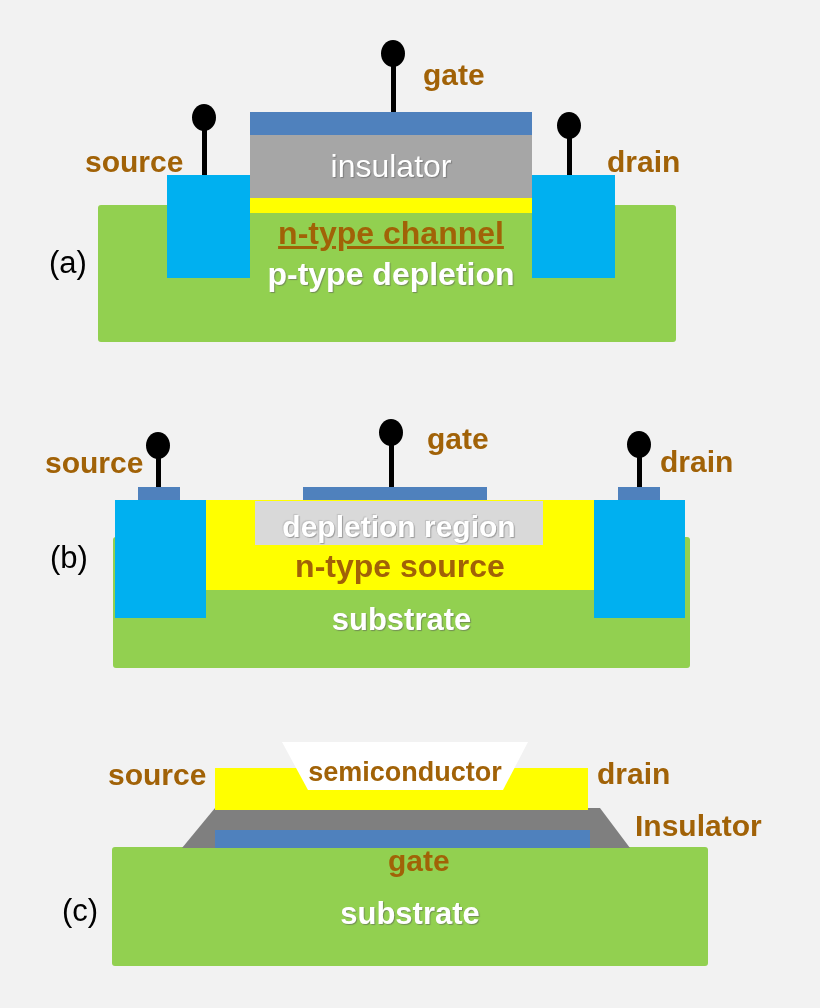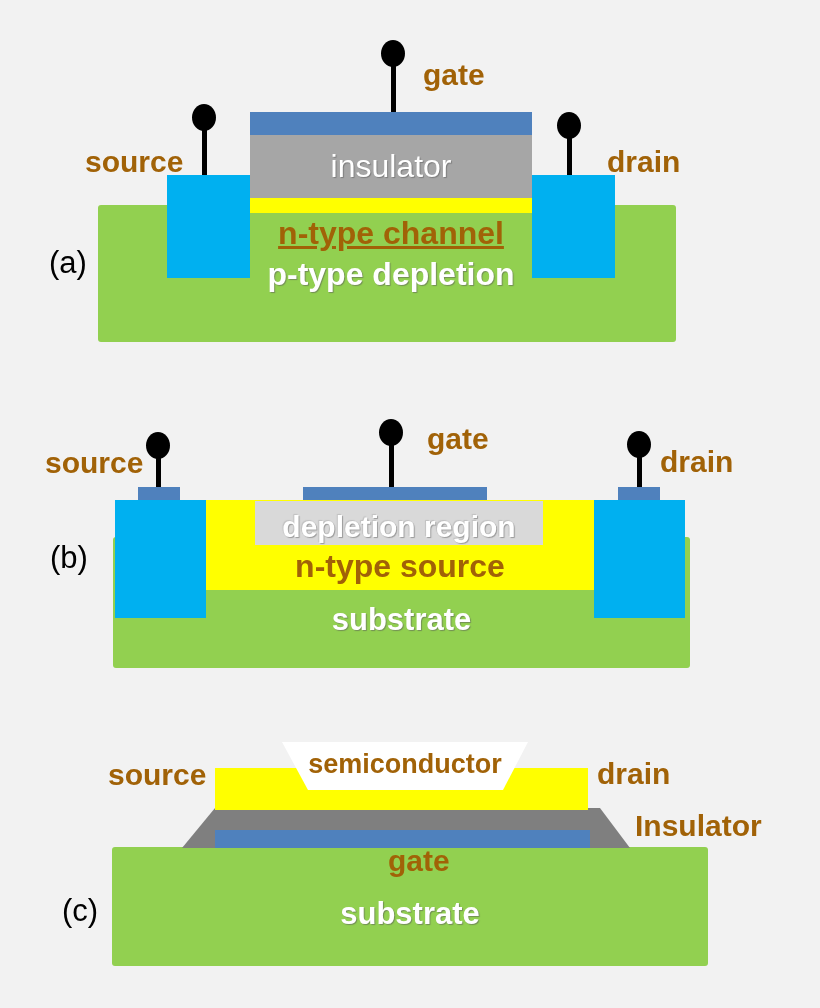--- a/index.html
+++ b/index.html
@@ -99,21 +99,21 @@
     <div class="abs green" style="left:112px;top:847px;width:596px;height:119px;border-radius:3px;"></div>
 
     <div class="abs" style="left:182px;top:808px;width:448px;height:40px;background:#7f7f7f;
                 clip-path:polygon(33px 0,418px 0,448px 100%,0 100%);"></div>
 
     <div class="abs steel" style="left:215px;top:830px;width:375px;height:18px;"></div>
 
     <div class="abs yellow" style="left:215px;top:768px;width:373px;height:42px;"></div>
 
     <div class="abs center-text" style="left:282px;top:742px;width:246px;height:48px;background:#ffffff;
-                clip-path:polygon(0 0,100% 0,calc(100% - 25px) 100%,26px 100%);">
+                clip-path:polygon(0 0,100% 0,calc(100% - 25px) 100%,26px 100%);align-items:flex-end;">
       <span class="lbl" style="position:static;font-size:27px;padding-bottom:4px;">semiconductor</span>
     </div>
 
     <span class="lbl" style="left:108px;top:760px;">source</span>
     <span class="lbl" style="left:597px;top:759px;">drain</span>
     <span class="lbl" style="left:635px;top:811px;">Insulator</span>
     <span class="lbl lbl-bold" style="left:388px;top:846px;">gate</span>
     <div class="abs center-text" style="left:112px;top:896px;width:596px;height:34px;">
       <span class="lbl lbl-bold lbl-white" style="position:static;font-size:31px;">substrate</span>
     </div>

